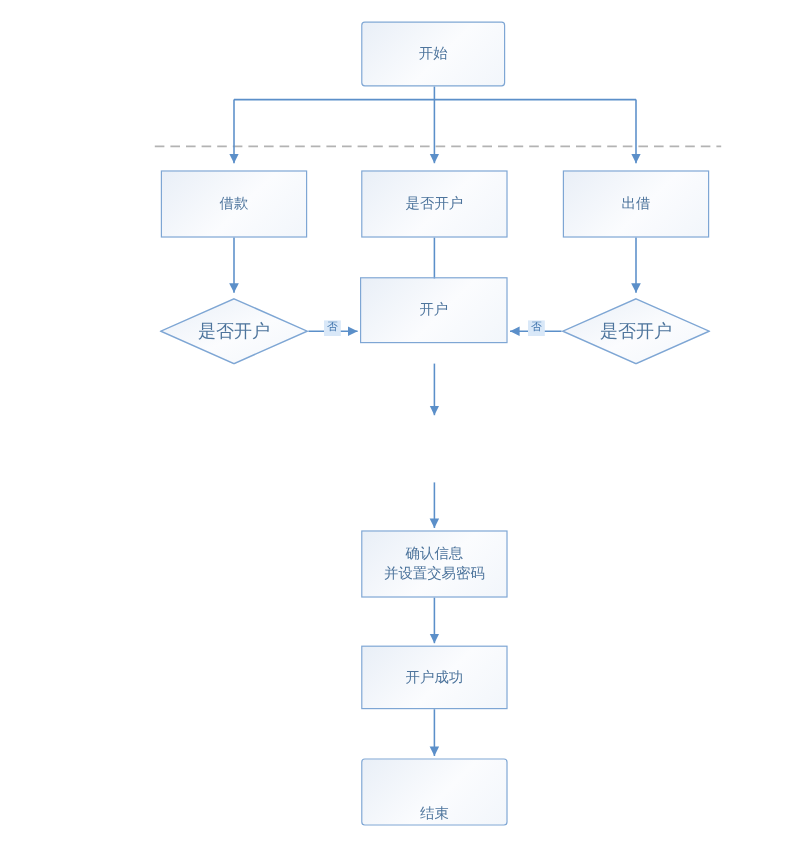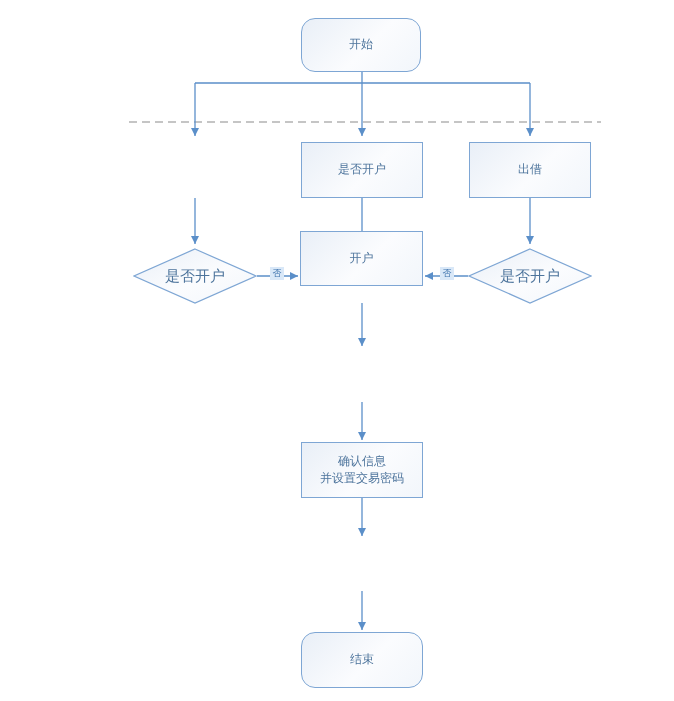--- a/index.html
+++ b/index.html
@@ -8,21 +8,21 @@
     font-family:"DejaVu Sans","Liberation Sans",sans-serif;
   }
   .connectors{position:absolute;left:0;top:0;width:674px;height:701px;pointer-events:none;}
   .node{
     position:absolute;display:flex;align-items:center;justify-content:center;
     box-sizing:border-box;border:1px solid #7ea6d4;
     background:linear-gradient(135deg,#e9eff7 0%,#fbfcfe 55%,#f2f6fb 100%);
     color:#4d749c;font-size:12px;text-align:center;
   }
   .node .lbl{white-space:pre-line;line-height:1.45;}
-  .terminal{border-radius:14px;}
+  .terminal{border-radius:3px;}
   .diamond{position:absolute;box-sizing:border-box;}
   .diamond svg{display:block;}
   .diamond .lbl{
     position:absolute;left:0;top:0;width:100%;height:100%;
     display:flex;align-items:center;justify-content:center;
     color:#4d749c;font-size:15px;
   }
   .edge-label{
     position:absolute;display:block;width:14px;height:13px;line-height:13px;
     font-size:9px;text-align:center;color:#3f74ad;background:#d9e8f8;
@@ -63,20 +63,23 @@
     <path d="M362,303 L362,346" fill="none" stroke="#5b8fc9" stroke-width="1.3" marker-end="url(#arrow)"></path>
     <path d="M362,402 L362,440" fill="none" stroke="#5b8fc9" stroke-width="1.3" marker-end="url(#arrow)"></path>
     <path d="M362,498 L362,536" fill="none" stroke="#5b8fc9" stroke-width="1.3" marker-end="url(#arrow)"></path>
     <path d="M362,591 L362,630" fill="none" stroke="#5b8fc9" stroke-width="1.3" marker-end="url(#arrow)"></path>
   </svg>
 
   <div class="node terminal" style="left:301px;top:18px;width:120px;height:54px;">
     <span class="lbl">开始</span>
   </div>
 
+  <div class="node" style="left:134px;top:142px;width:122px;height:56px;">
+    <span class="lbl">借款</span>
+  </div>
 
   <div class="node" style="left:301px;top:142px;width:122px;height:56px;">
     <span class="lbl">是否开户</span>
   </div>
 
   <div class="node" style="left:469px;top:142px;width:122px;height:56px;">
     <span class="lbl">出借</span>
   </div>
 
   <div class="diamond" style="left:133px;top:248px;width:124px;height:56px;">
@@ -99,18 +102,21 @@
 
   <span class="edge-label" style="left:270px;top:267px;">否</span>
   <span class="edge-label" style="left:440px;top:267px;">否</span>
 
 
   <div class="node" style="left:301px;top:442px;width:122px;height:56px;">
     <span class="lbl">确认信息
 并设置交易密码</span>
   </div>
 
+  <div class="node" style="left:301px;top:538px;width:122px;height:53px;">
+    <span class="lbl">开户成功</span>
+  </div>
 
-  <div class="node terminal" style="left:301px;top:632px;width:122px;height:56px;">
+  <div class="node terminal" style="left:301px;top:632px;width:122px;height:56px;align-items:flex-end;">
     <span class="lbl">结束</span>
   </div>
 
 </div>
 
 </body></html>

